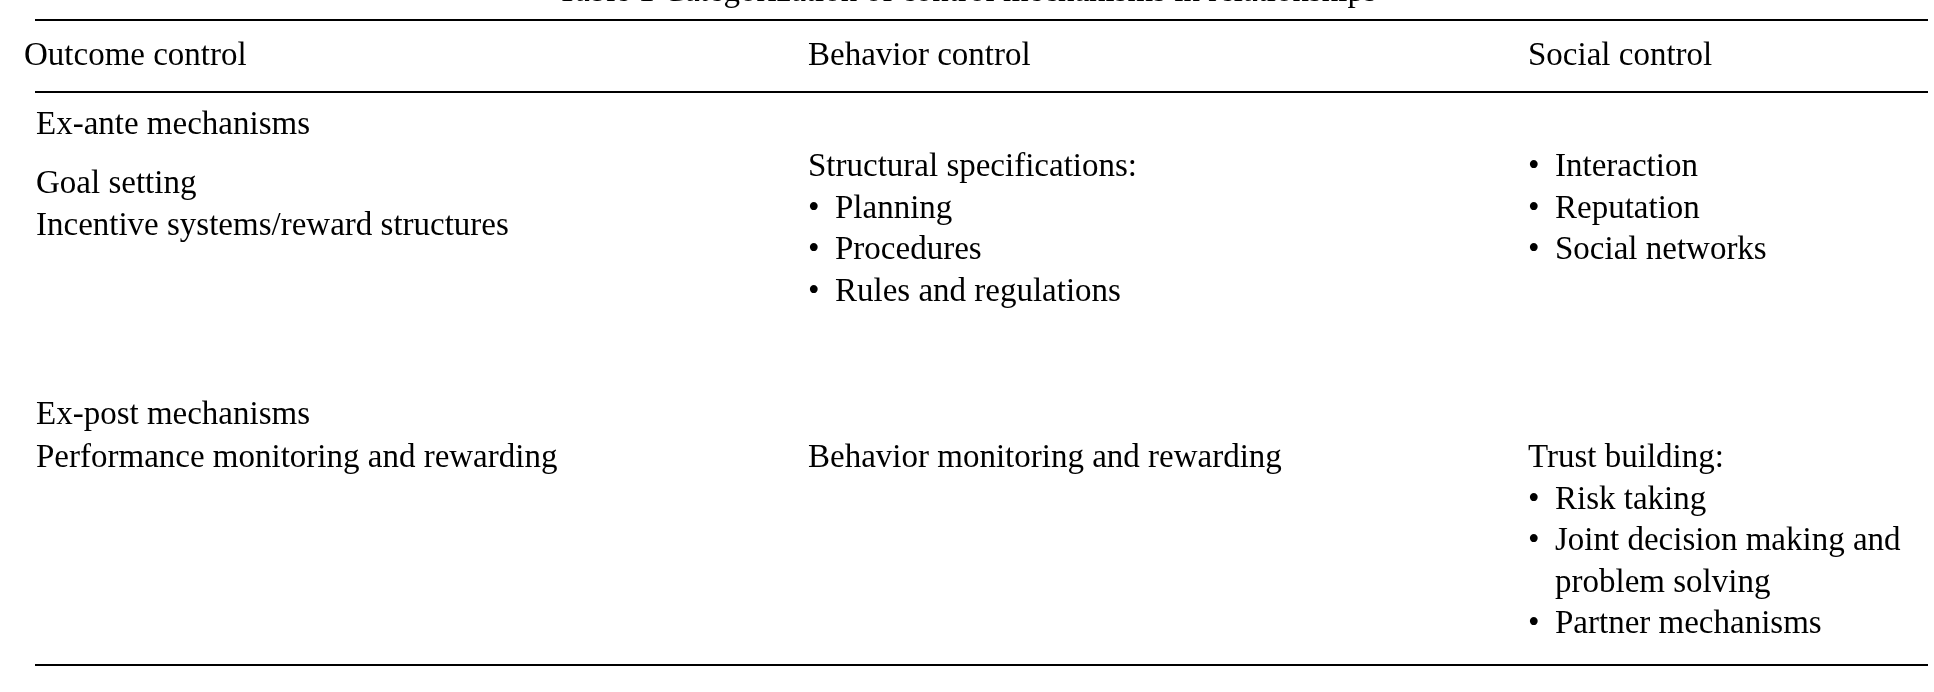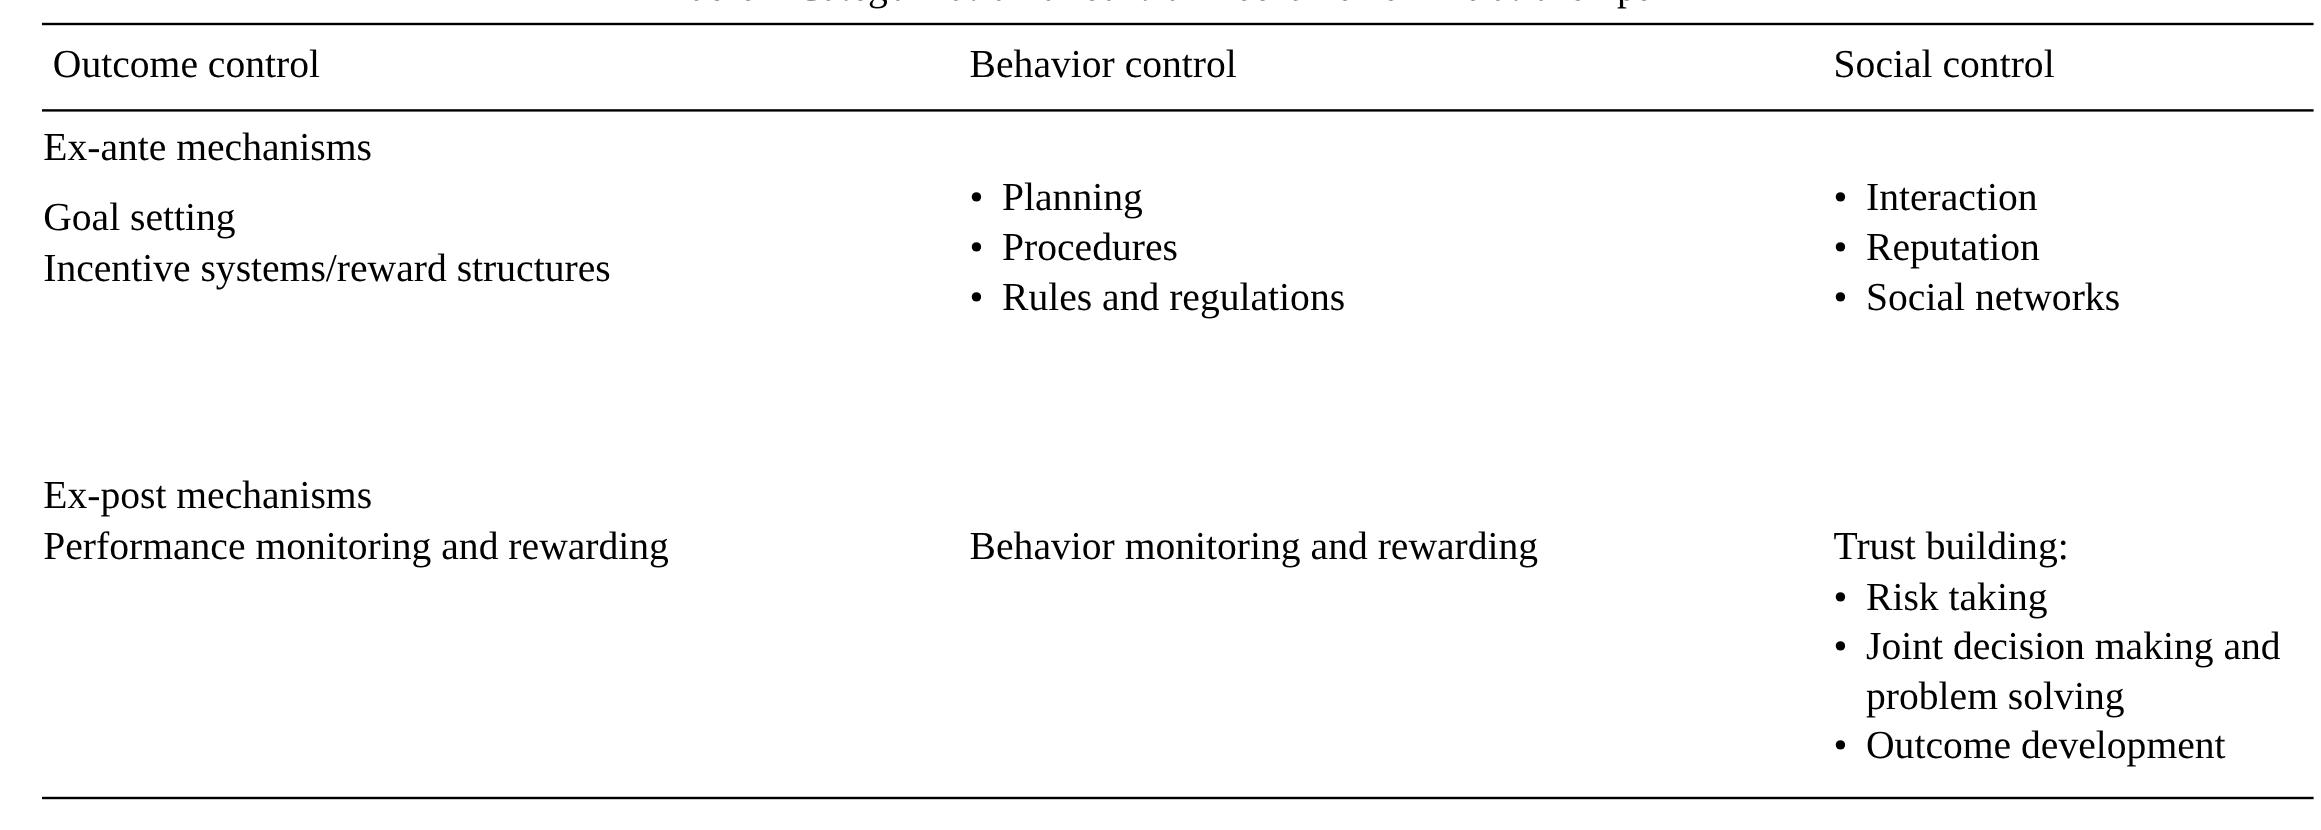--- a/index.html
+++ b/index.html
@@ -76,34 +76,35 @@
   }
   .bullet .txt { display: block; }
 </style>
 </head>
 <body>
 
 <div class="title-fragment">Table 1 Categorization of control mechanisms in relationships</div>
 
 <div class="rule top"></div>
 
-<div class="header-cell col-1" style="left:44px">Outcome control</div>
+<div class="header-cell col-1" style="left:24px">Outcome control</div>
 <div class="header-cell" style="left:808px">Behavior control</div>
 <div class="header-cell" style="left:1528px">Social control</div>
 
 <div class="rule mid"></div>
 
 <div class="section-label" style="top:103px">Ex-ante mechanisms</div>
 
 <div class="col col-1" style="top:162px">
   <span class="line">Goal setting</span>
   <span class="line">Incentive systems/reward structures</span>
 </div>
 
 <div class="col col-2" style="top:145px">
+  <span class="line">Structural specifications:</span>
   <span class="line bullet">
     <span class="dot">•</span>
     <span class="txt">Planning</span>
   </span>
   <span class="line bullet">
     <span class="dot">•</span>
     <span class="txt">Procedures</span>
   </span>
   <span class="line bullet">
     <span class="dot">•</span>
@@ -144,17 +145,17 @@
   </span>
   <span class="line bullet">
     <span class="dot">•</span>
     <span class="txt">Joint decision making and</span>
   </span>
   <span class="line bullet">
     <span class="txt">problem solving</span>
   </span>
   <span class="line bullet">
     <span class="dot">•</span>
-    <span class="txt">Outcome development</span>
+    <span class="txt">Partner mechanisms</span>
   </span>
 </div>
 
 <div class="rule bottom"></div>
 
 </body></html>

